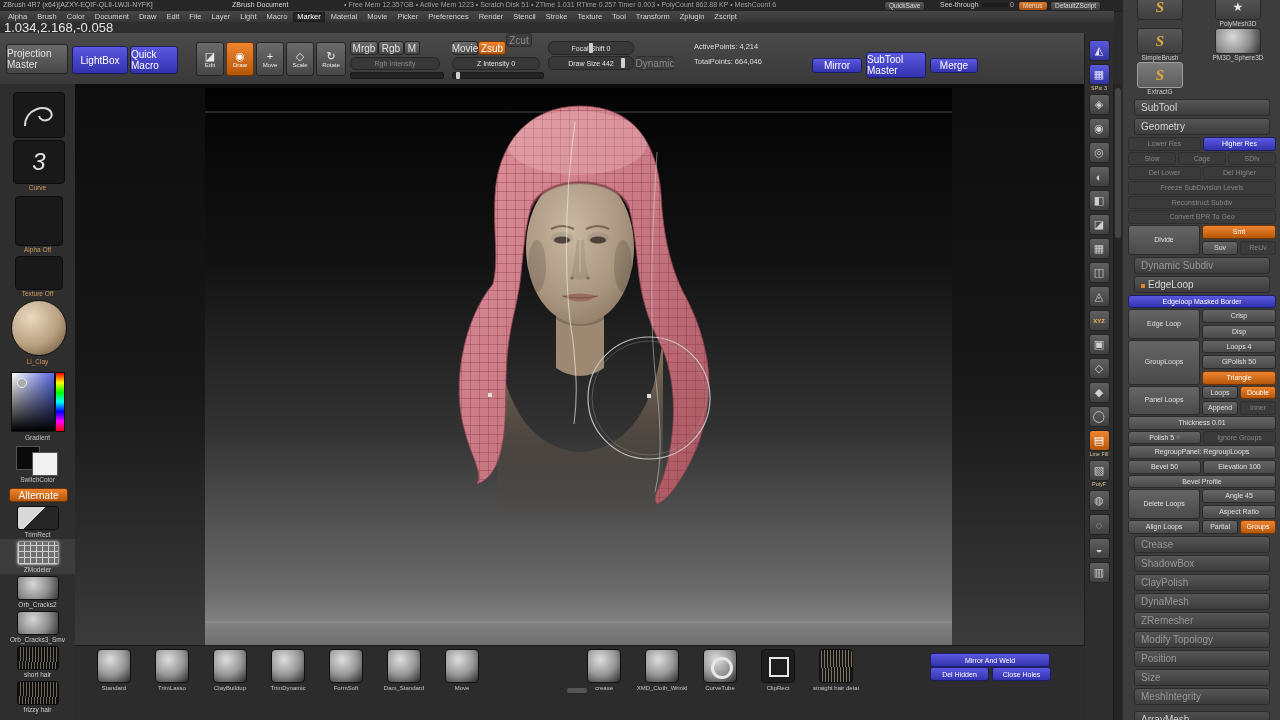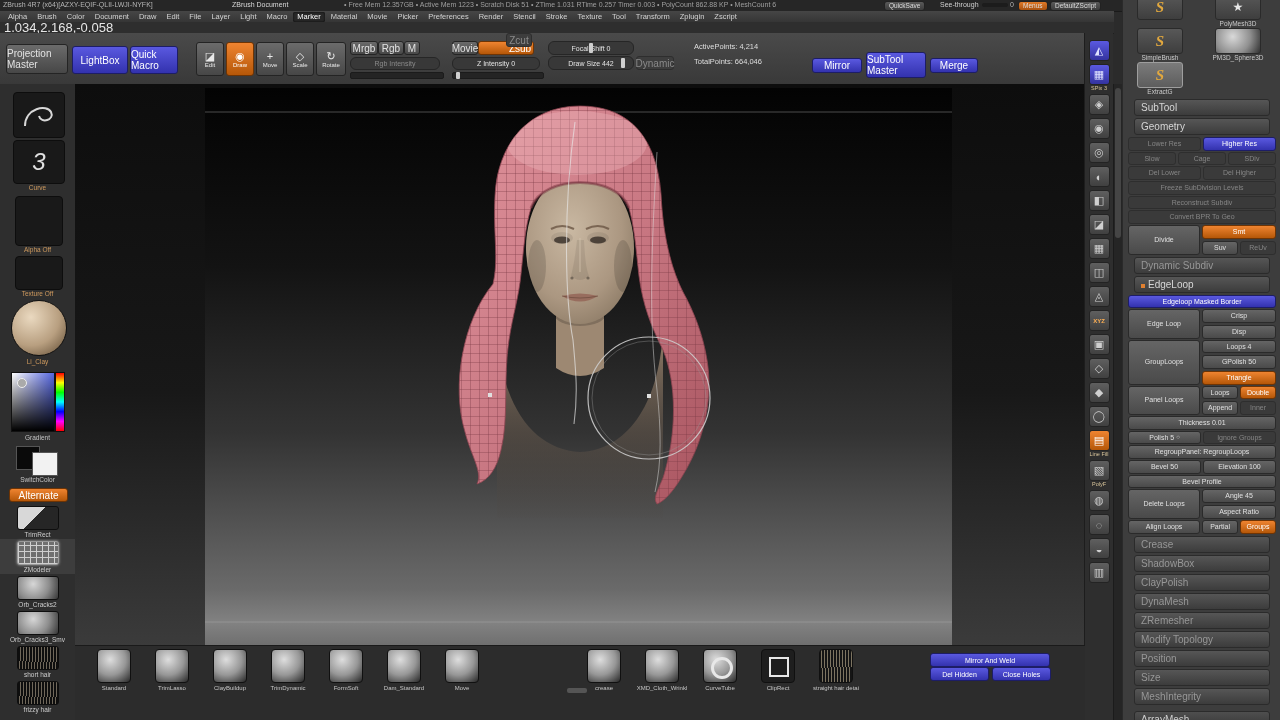--- a/index.html
+++ b/index.html
@@ -204,21 +204,21 @@
         <span class="l">Rotate</span>
     </div>
 
     <div class="btn" style="left:350px;top:8px;width:26px;height:12px;">Mrgb</div>
     <div class="btn" style="left:378px;top:8px;width:24px;height:12px;">Rgb</div>
     <div class="btn" style="left:404px;top:8px;width:14px;height:12px;">M</div>
     <div class="slider-chip" style="left:350px;top:24px;width:88px;height:11px;color:#8a8a8a;">Rgb Intensity</div>
     <div class="track" style="left:350px;top:39px;width:92px;"></div>
 
     <div class="btn" style="left:452px;top:8px;width:24px;height:12px;">Movie</div>
-    <div class="btn orange" style="left:478px;top:8px;width:26px;height:12px;padding-left:28px;">Zsub</div>
+    <div class="btn orange" style="left:478px;top:8px;width:26px;height:12px;">Zsub</div>
     <div class="btn dim" style="left:506px;top:0;width:24px;height:12px;">Zcut</div>
     <div class="slider-chip" style="left:452px;top:24px;width:86px;height:11px;">Z Intensity 0</div>
     <div class="track" style="left:452px;top:39px;width:90px;">
         <span class="notch" style="position:absolute;left:3px;top:-1px;bottom:-1px;width:4px;background:#cfcfcf;border-radius:1px;"></span>
       </div>
 
     <div class="slider-chip" style="left:548px;top:8px;width:84px;height:12px;">
       <span>Focal Shift 0</span>
         <span class="notch" style="left:40px;"></span>
     </div>

